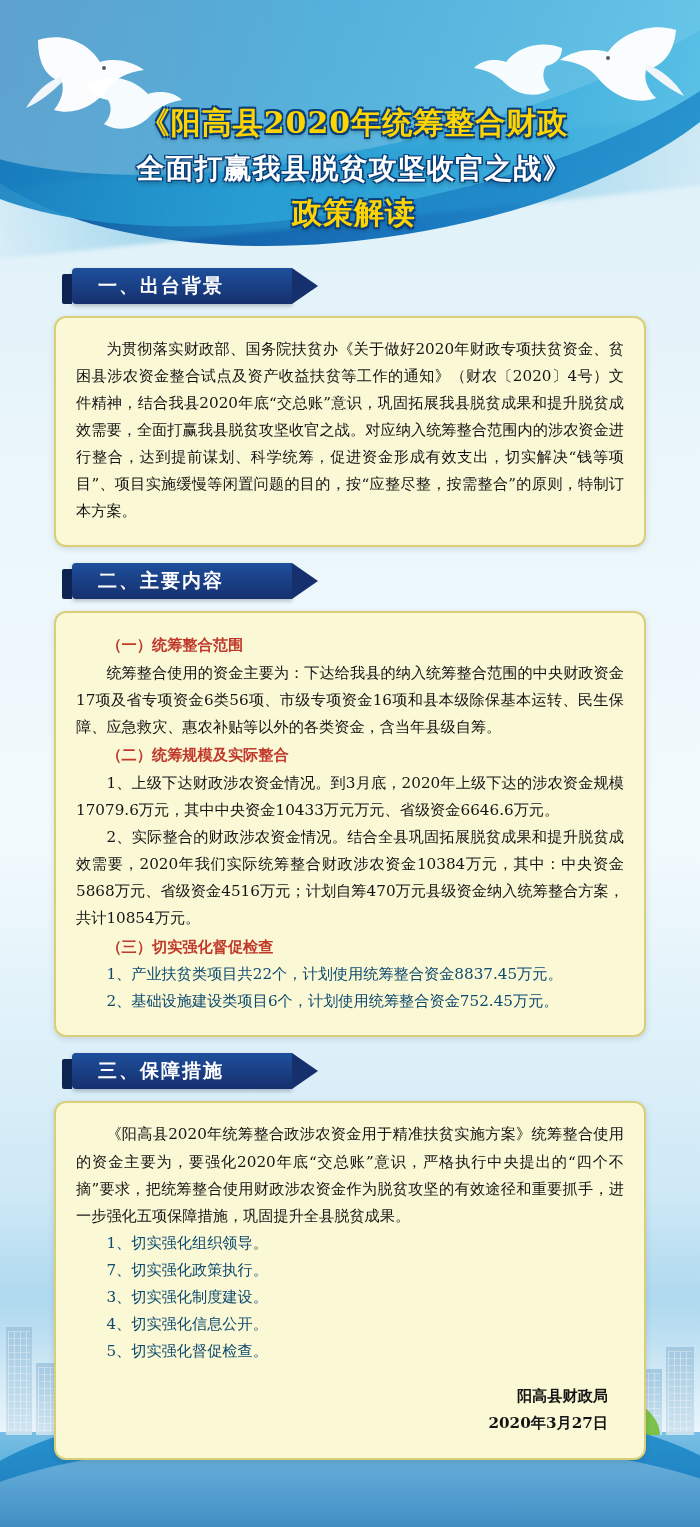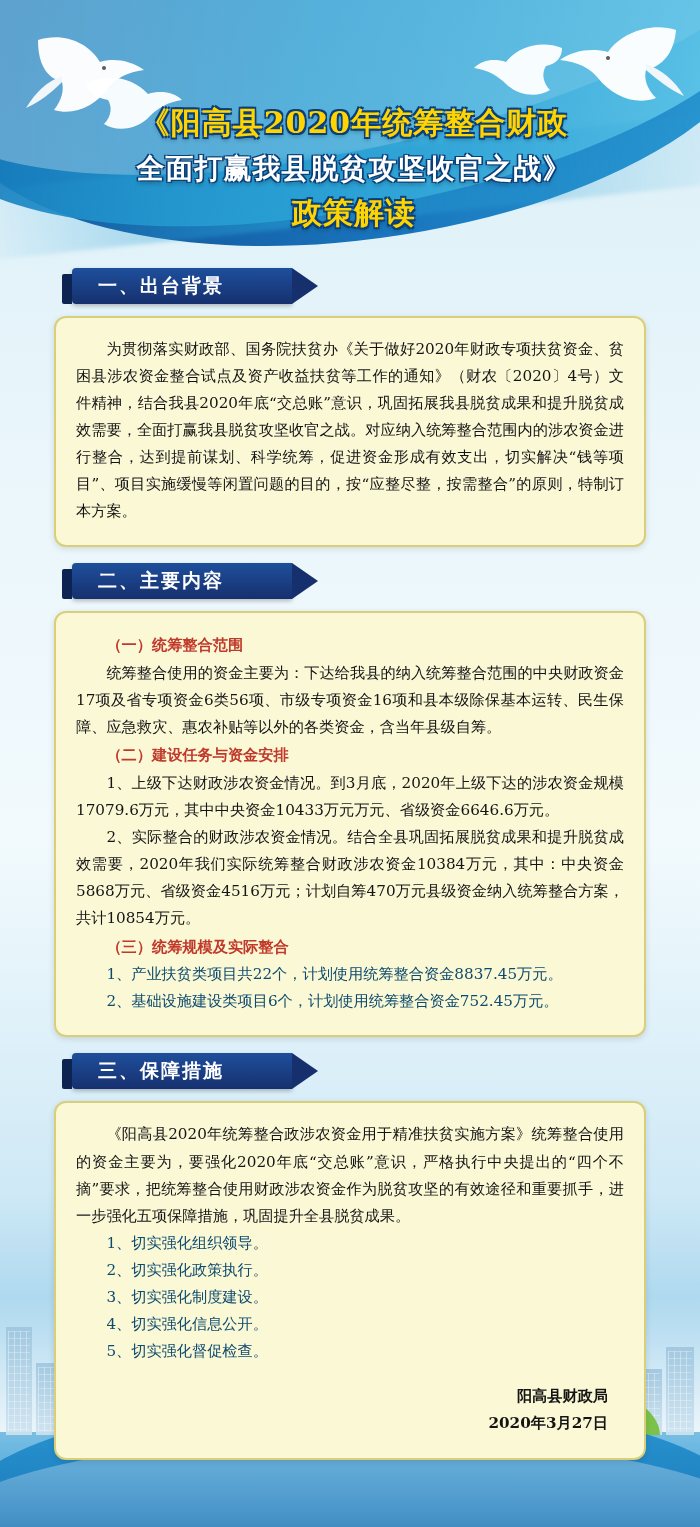--- a/index.html
+++ b/index.html
@@ -308,37 +308,37 @@
       </div>
     </div>
 
     <div class="section" style="margin-top:16px;">
       <div class="sec-head">
         <span>二、主要内容</span>
       </div>
       <div class="card">
         <p class="subhead">（一）统筹整合范围</p>
         <p class="para">统筹整合使用的资金主要为：下达给我县的纳入统筹整合范围的中央财政资金17项及省专项资金6类56项、市级专项资金16项和县本级除保基本运转、民生保障、应急救灾、惠农补贴等以外的各类资金，含当年县级自筹。</p>
-        <p class="subhead">（二）建设任务与资金安排</p>
+        <p class="subhead">（二）统筹规模及实际整合</p>
         <p class="para">1、上级下达财政涉农资金情况。到3月底，2020年上级下达的涉农资金规模17079.6万元，其中中央资金10433万元万元、省级资金6646.6万元。</p>
         <p class="para">2、实际整合的财政涉农资金情况。结合全县巩固拓展脱贫成果和提升脱贫成效需要，2020年我们实际统筹整合财政涉农资金10384万元，其中：中央资金5868万元、省级资金4516万元；计划自筹470万元县级资金纳入统筹整合方案，共计10854万元。</p>
-        <p class="subhead">（三）统筹规模及实际整合</p>
+        <p class="subhead">（三）切实强化督促检查</p>
         <p class="list-item">1、产业扶贫类项目共22个，计划使用统筹整合资金8837.45万元。</p>
         <p class="list-item">2、基础设施建设类项目6个，计划使用统筹整合资金752.45万元。</p>
       </div>
     </div>
 
     <div class="section" style="margin-top:16px;">
       <div class="sec-head">
         <span>三、保障措施</span>
       </div>
       <div class="card">
         <p class="para">《阳高县2020年统筹整合政涉农资金用于精准扶贫实施方案》统筹整合使用的资金主要为，要强化2020年底“交总账”意识，严格执行中央提出的“四个不摘”要求，把统筹整合使用财政涉农资金作为脱贫攻坚的有效途径和重要抓手，进一步强化五项保障措施，巩固提升全县脱贫成果。</p>
         <p class="list-item">1、切实强化组织领导。</p>
-        <p class="list-item">2、切实强化政策执行。</p>
+        <p class="list-item">7、切实强化政策执行。</p>
         <p class="list-item">3、切实强化制度建设。</p>
         <p class="list-item">4、切实强化信息公开。</p>
         <p class="list-item">5、切实强化督促检查。</p>
         <div class="signature">
           <div>阳高县财政局</div>
           <div>2020年3月27日</div>
         </div>
       </div>
     </div>
 

